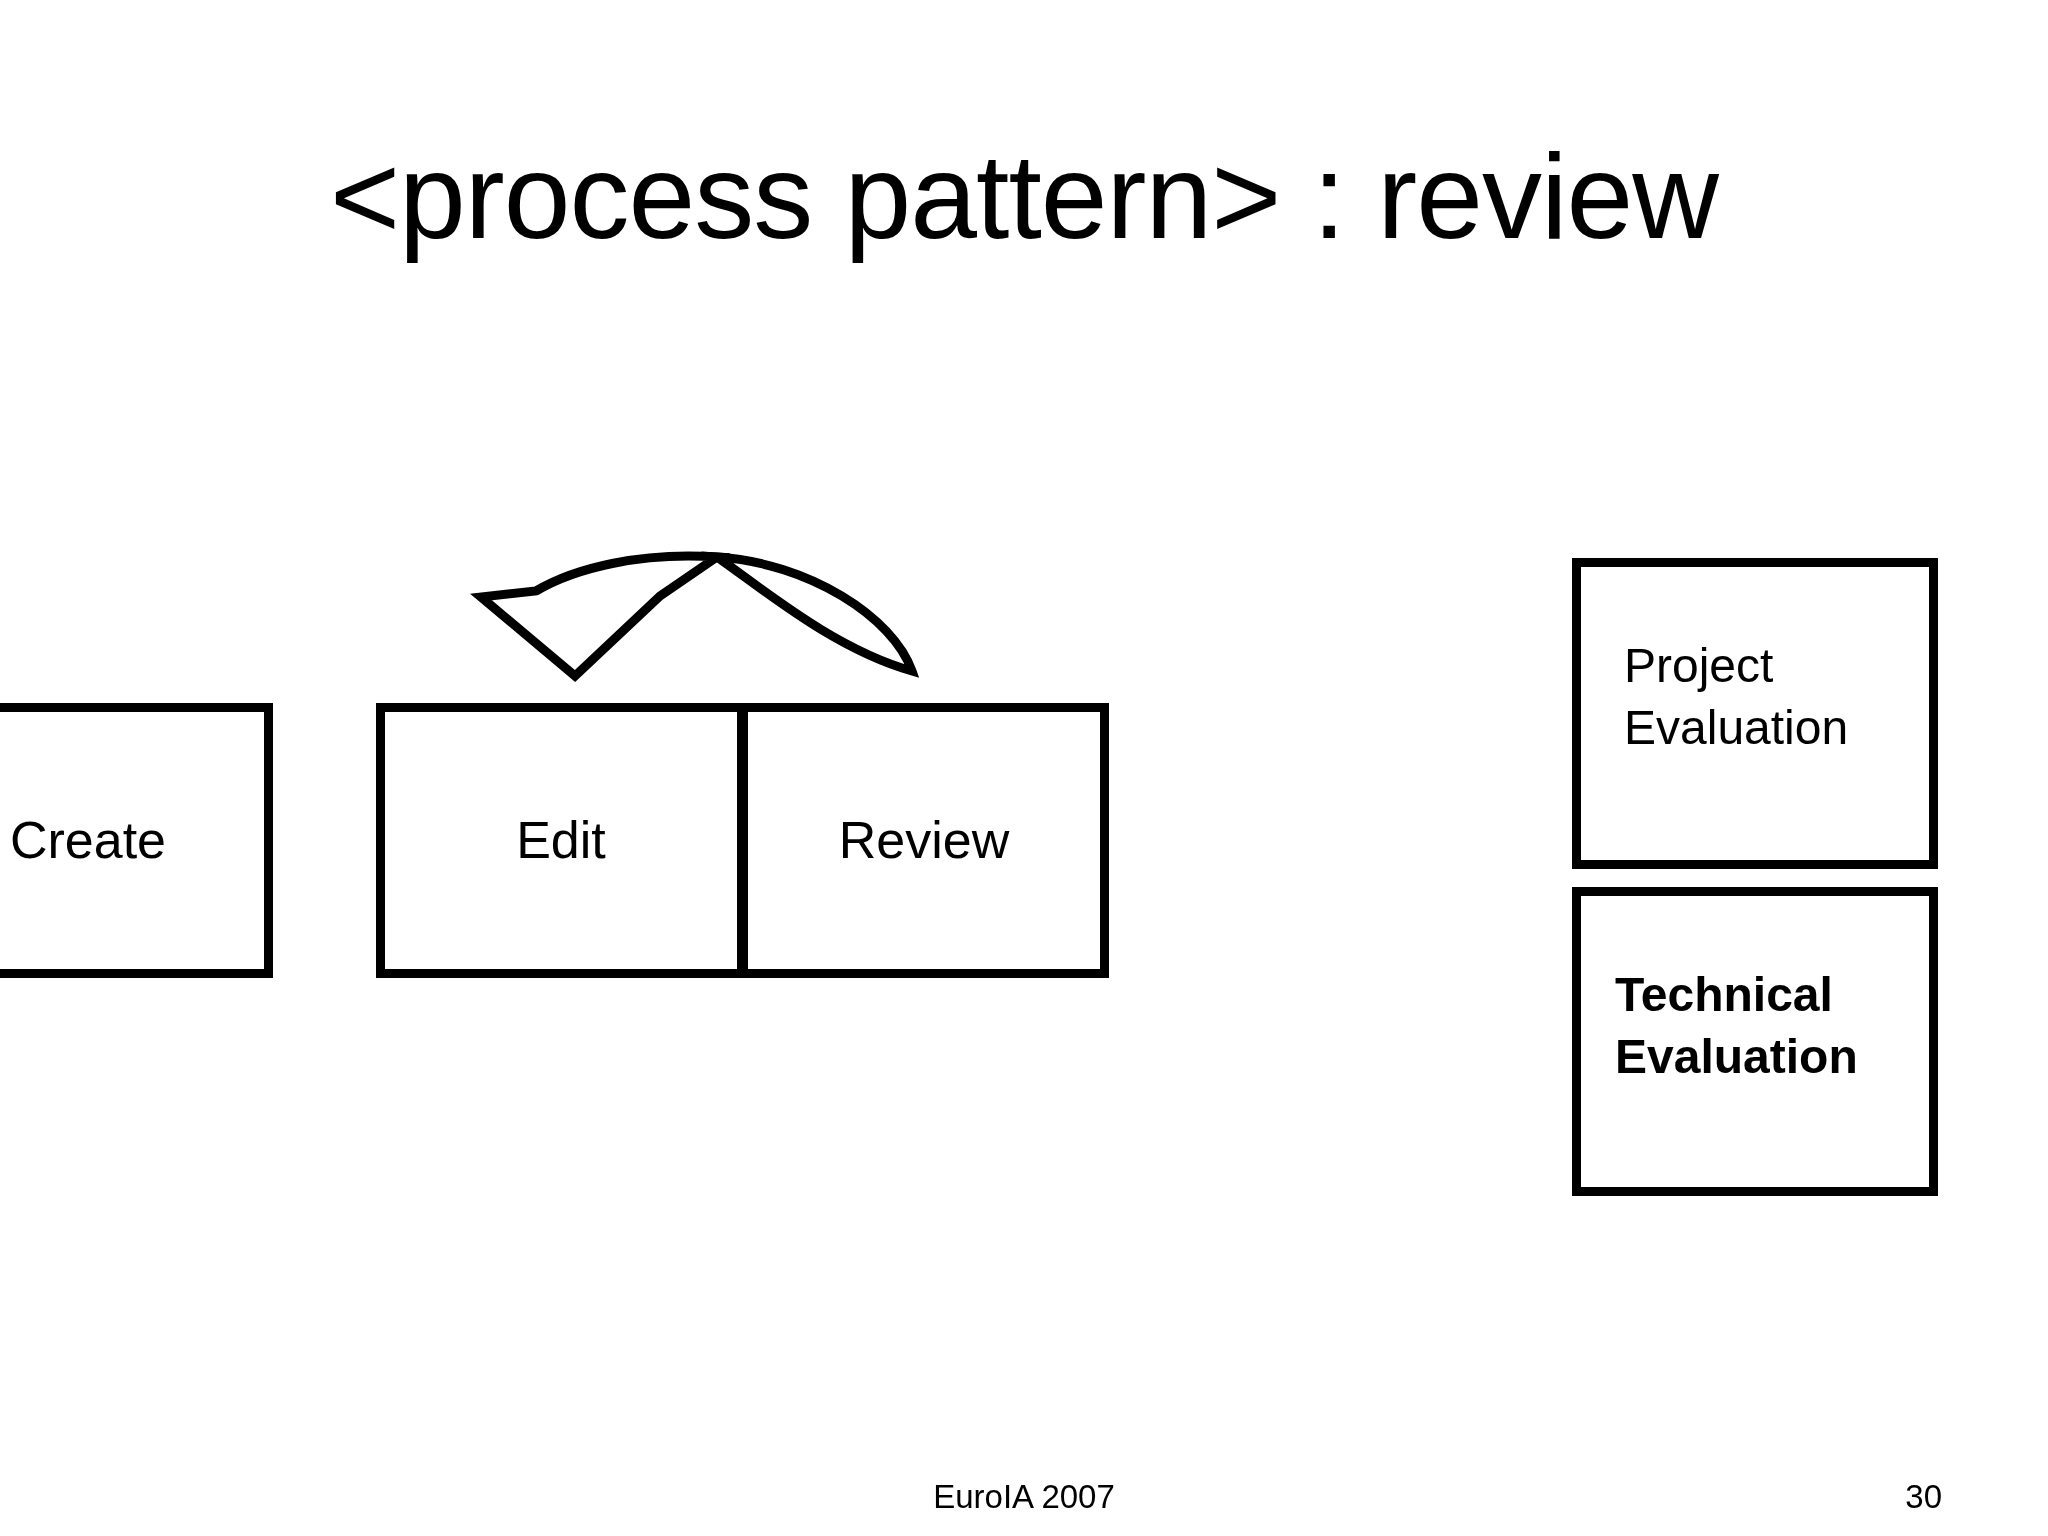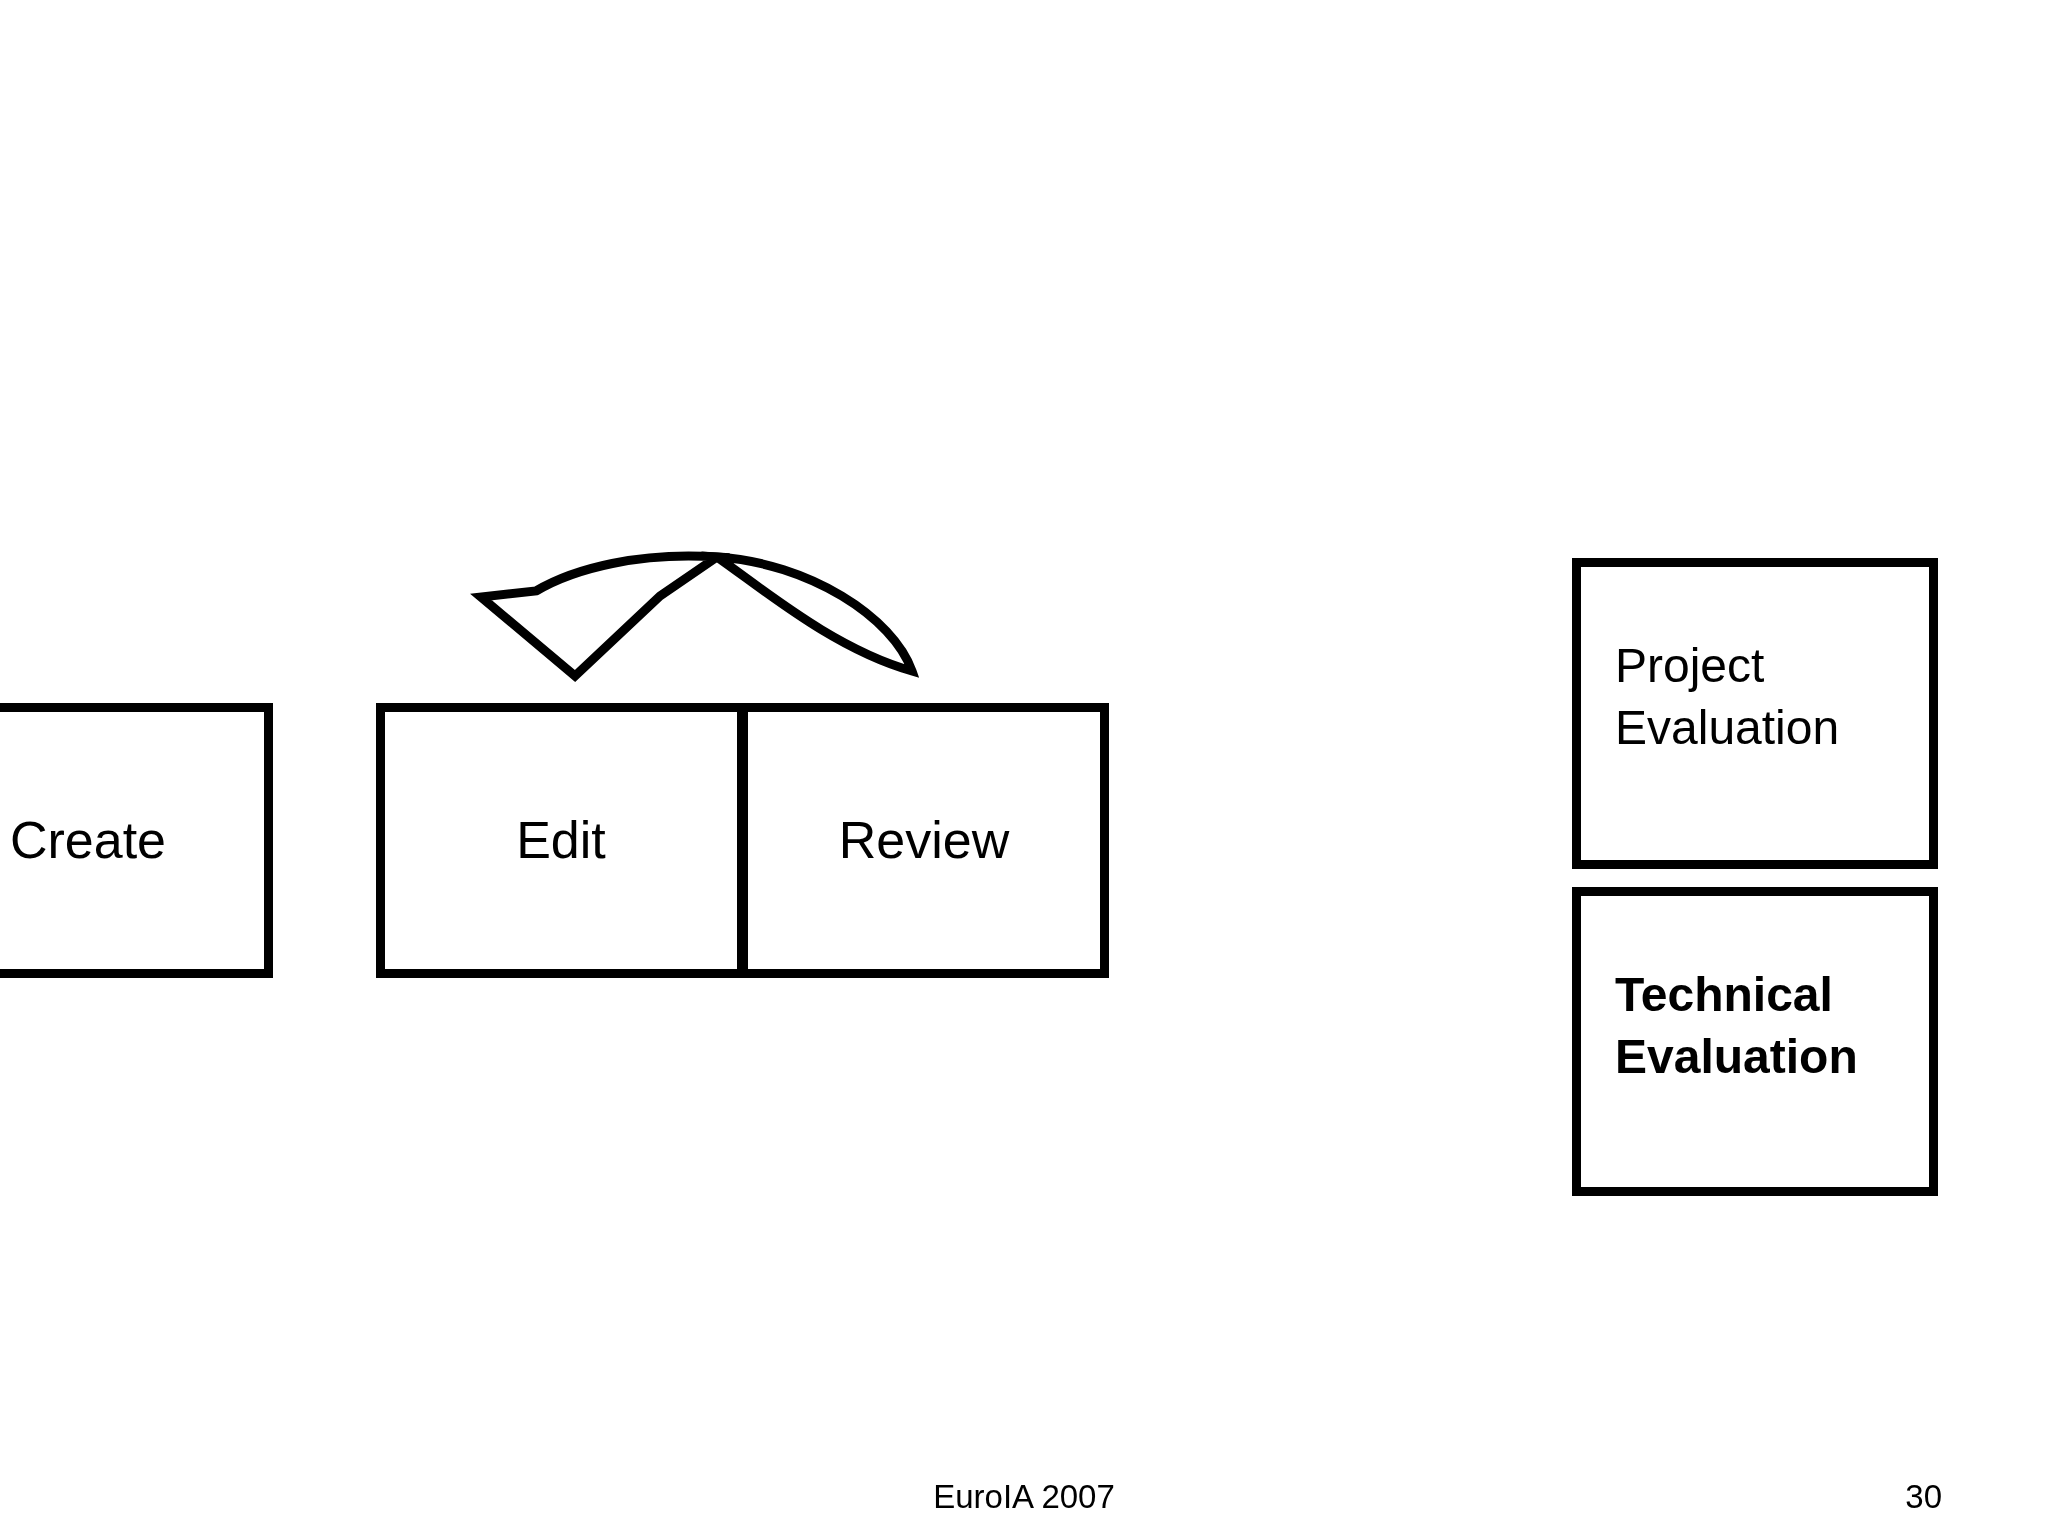--- a/index.html
+++ b/index.html
@@ -50,21 +50,21 @@
     display: block;
     padding: 68px 16px 0 34px;
     font-size: 48px;
     line-height: 1.3;
     white-space: pre-line;
   }
   #box-create   { left: -97px;  top: 703px; width: 370px; height: 275px; }
   #box-edit     { left: 332px;  top: 703px; width: 370px; height: 275px; margin-left: 44px; }
   #box-review   { left: 739px;  top: 703px; width: 370px; height: 275px; }
   #box-deliver  { left: 1150px; top: 703px; width: 370px; height: 275px; }
-  #box-project  { left: 1572px; top: 558px; width: 366px; height: 311px; }
+  #box-project  { left: 1572px; top: 558px; width: 366px; height: 311px; padding-left: 9px; }
   #box-technical{ left: 1572px; top: 887px; width: 366px; height: 309px; font-weight: bold; }
   #arrow-svg {
     position: absolute;
     left: 0;
     top: 0;
     width: 2048px;
     height: 1536px;
   }
   #arrow-svg path {
     fill: #ffffff;
@@ -81,20 +81,21 @@
   }
   #footer-author { left: 132px; }
   #footer-event  { left: 0; width: 100%; text-align: center; }
   #footer-page   { right: 106px; }
 </style>
 </head>
 <body>
 
 <div id="slide">
 
+  <div class="title">&lt;process pattern&gt; : review</div>
 
   <div class="pbox" id="box-create">
     <span class="label">Create</span>
   </div>
   <div class="pbox" id="box-edit">
     <span class="label">Edit</span>
   </div>
   <div class="pbox" id="box-review">
     <span class="label">Review</span>
   </div>

